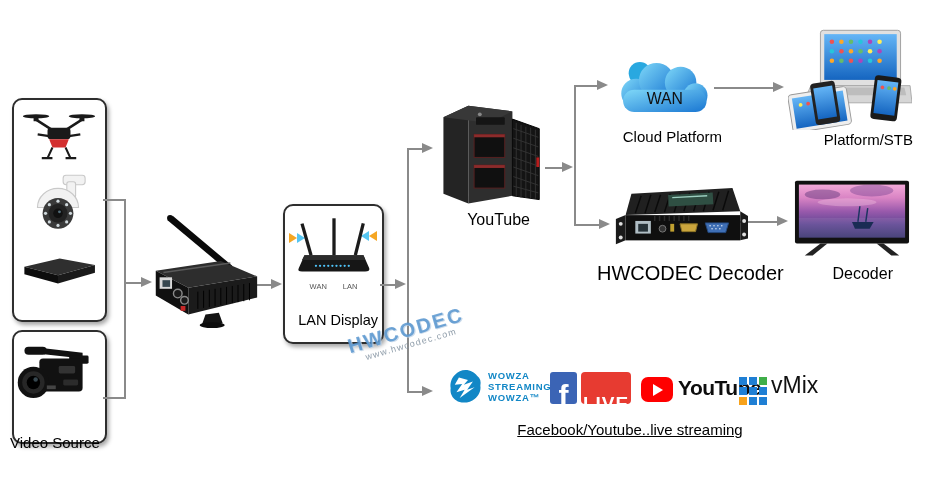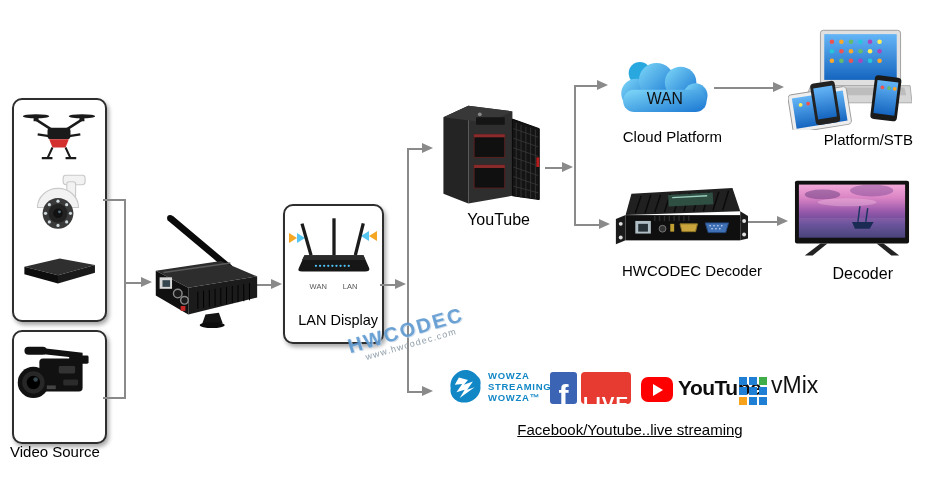--- a/index.html
+++ b/index.html
@@ -131,21 +131,21 @@
         <circle cx="22" cy="56" r="21"></circle>
       </g>
       <circle cx="22" cy="56" r="15" fill="#272727"></circle>
       <circle cx="22" cy="56" r="9" fill="#000"></circle>
       <circle cx="25" cy="52" r="3" fill="#37474f"></circle>
       <rect x="56" y="34" width="22" height="10" rx="2" fill="#333"></rect>
       <rect x="62" y="52" width="20" height="8" rx="2" fill="#2b2b2b"></rect>
       <rect x="40" y="60" width="12" height="5" fill="#444"></rect>
     </svg>
   </div>
-  <div class="lbl" style="left:10px;top:443px;text-align:right">Video Source</div>
+  <div class="lbl" style="left:10px;top:434px;text-align:right">Video Source</div>
 
   <svg class="dev" style="left:148px;top:175px" width="115" height="153" viewBox="0 0 120 160">
     <polygon points="82,99 88,95 26,43 20,47" fill="#0a0a0a"></polygon>
     <circle cx="23" cy="45" r="3.2" fill="#0a0a0a"></circle>
     <polygon points="8,100 76,90 114,106 42,118" fill="#2d2d2d"></polygon>
     <path d="M16,102 L86,92" stroke="#5a5a5a" stroke-width="1.5" fill="none"></path>
     <polygon points="8,100 42,118 42,146 8,126" fill="#101010"></polygon>
     <polygon points="42,118 114,106 114,128 42,146" fill="#1b1b1b"></polygon>
     <rect x="12" y="107" width="13" height="12" fill="#d8d8d8"></rect>
     <rect x="15" y="110" width="8" height="7" fill="#37474f"></rect>
@@ -306,21 +306,21 @@
     <g fill="#dbe6f5">
       <circle cx="101" cy="43" r=".8"></circle>
         <circle cx="105" cy="43" r=".8"></circle>
         <circle cx="109" cy="43" r=".8"></circle>
         <circle cx="113" cy="43" r=".8"></circle>
       <circle cx="103" cy="46" r=".8"></circle>
         <circle cx="107" cy="46" r=".8"></circle>
         <circle cx="111" cy="46" r=".8"></circle>
     </g>
   </svg>
-  <div class="lbl" style="left:597px;top:262px;width:165px;font-size:15px">HWCODEC Decoder</div>
+  <div class="lbl" style="left:597px;top:262px;width:165px;font-size:20px">HWCODEC Decoder</div>
 
   <svg class="dev" style="left:793px;top:178px" width="118" height="82" viewBox="0 0 120 82">
     <defs>
       <linearGradient id="sunset" x1="0" y1="0" x2="0" y2="1">
         <stop offset="0" stop-color="#f2a8d8"></stop>
           <stop offset=".25" stop-color="#d984c4"></stop>
         <stop offset=".5" stop-color="#9a5aac"></stop>
           <stop offset=".75" stop-color="#5f4693"></stop>
         <stop offset="1" stop-color="#3a3570"></stop>
       </linearGradient>

